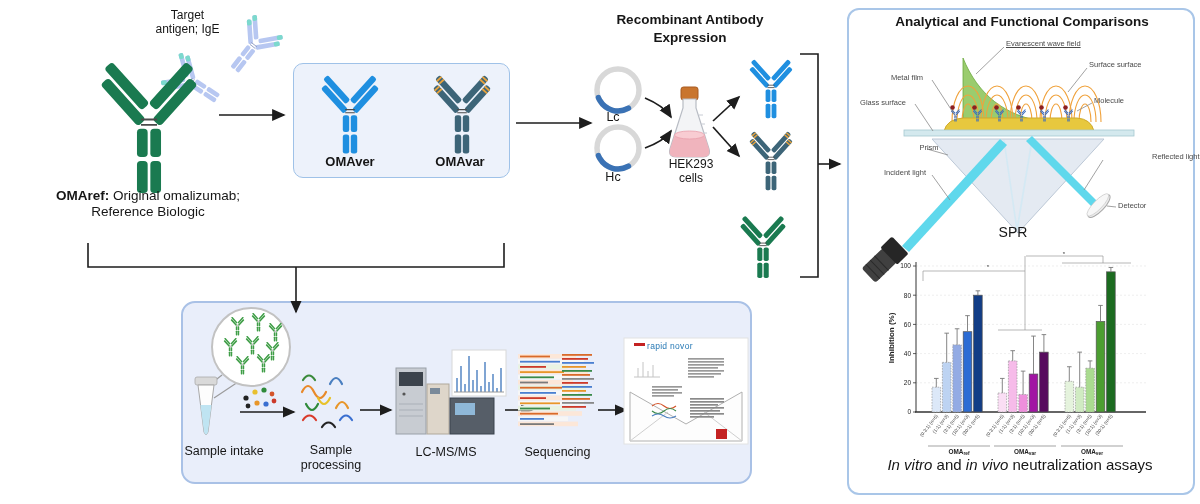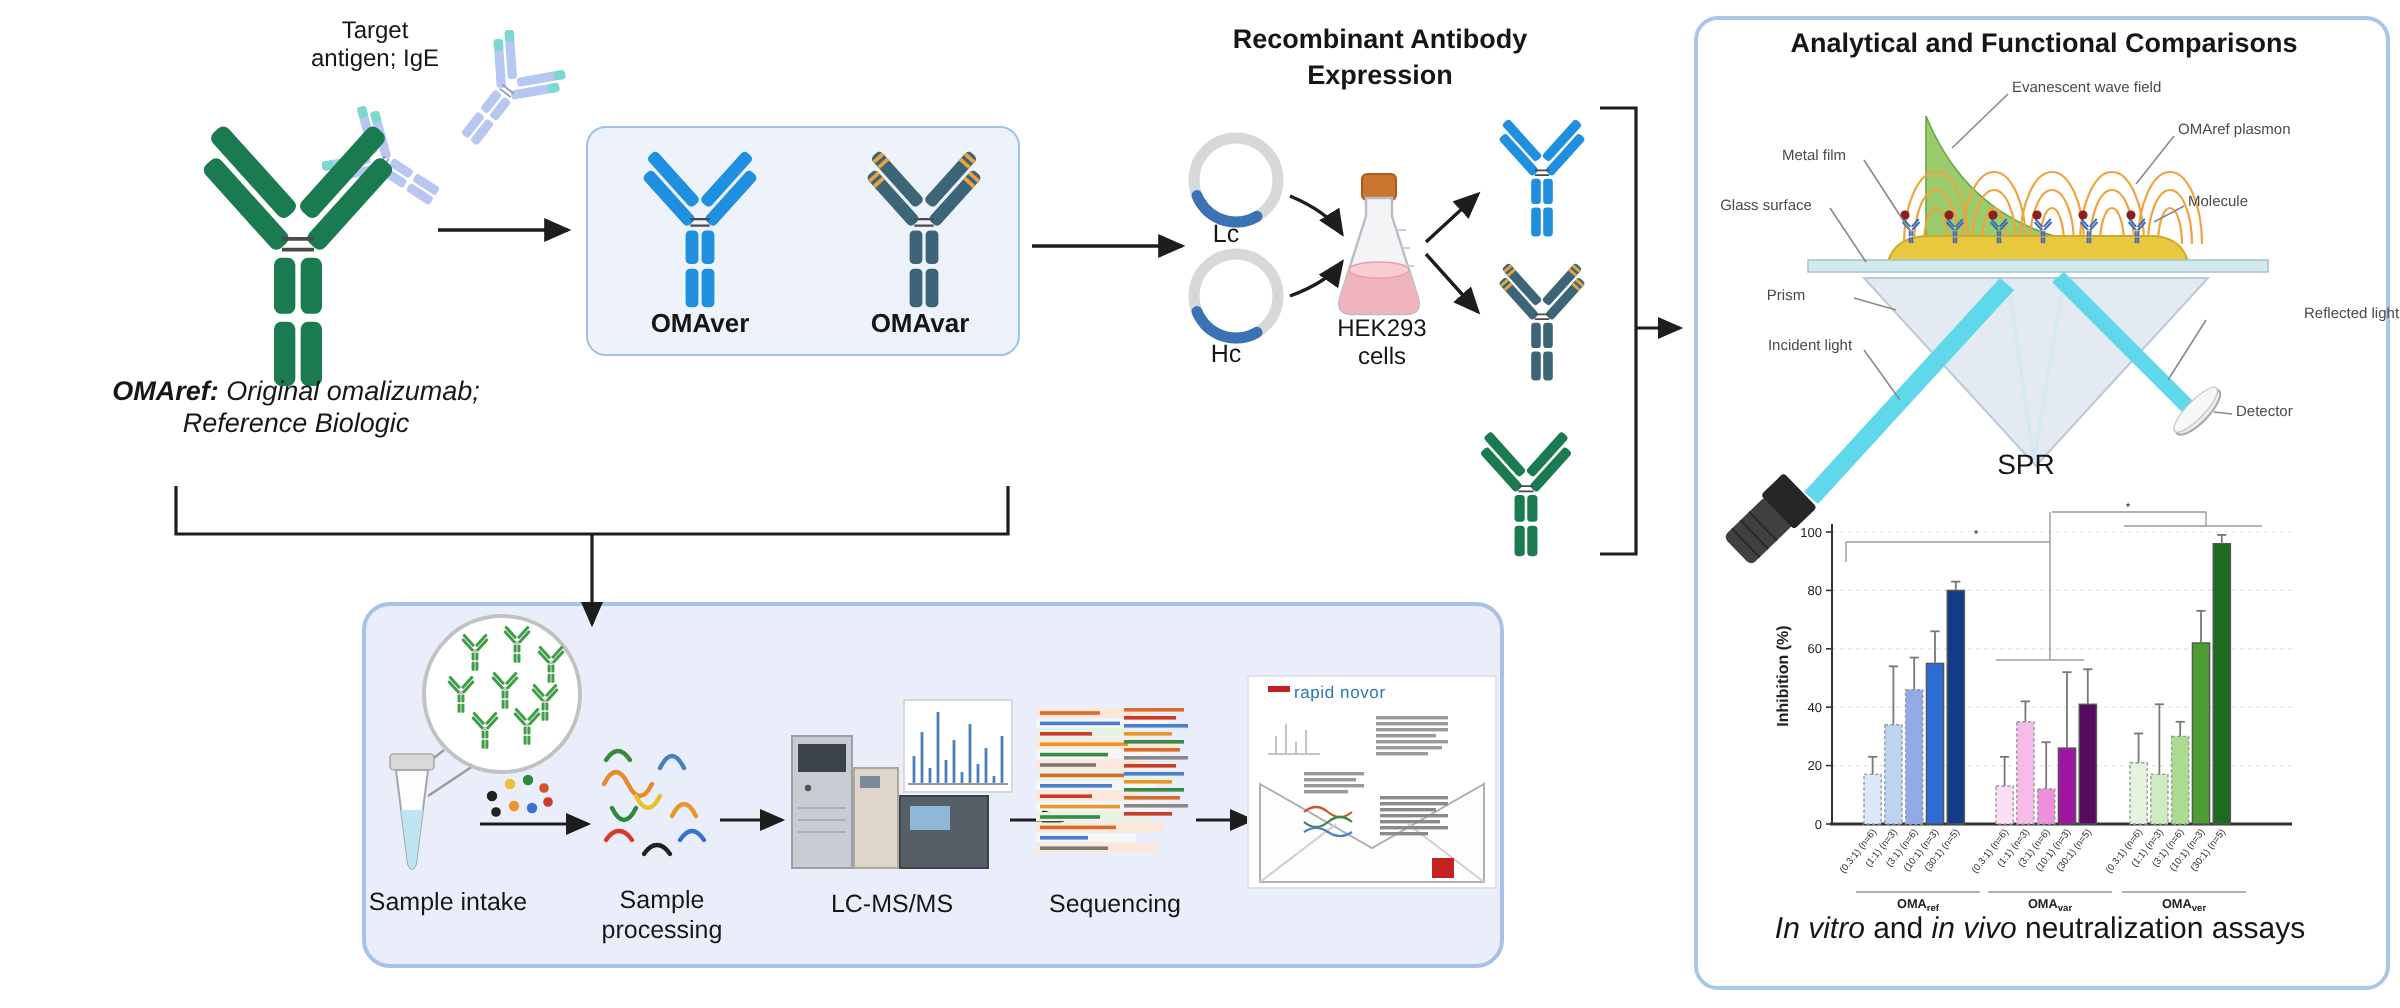--- a/index.html
+++ b/index.html
@@ -476,21 +476,21 @@
       <line x1="206" y1="13" x2="275" y2="13" stroke="#9a9a9a" stroke-width="0.7"></line>
       <text x="132" y="19" font-size="6" text-anchor="middle" fill="#333">*</text>
       <text x="208" y="5.5" font-size="6" text-anchor="middle" fill="#333">*</text>
     </svg>
 
   <div class="t c f12" style="left:140px;top:8px;width:95px;">
     <div>Target</div>
     <div>antigen; IgE</div>
   </div>
 
-  <div class="t c f135" style="left:42px;top:188px;width:212px;font-style:italic;">
+  <div class="t c f135" style="left:42px;top:188px;width:212px;">
     <span class="b">OMAref:</span><span> Original omalizumab; Reference Biologic</span>
   </div>
 
   <div class="t c b f13" style="left:315px;top:154px;width:70px;">OMAver</div>
   <div class="t c b f13" style="left:425px;top:154px;width:70px;">OMAvar</div>
 
   <div class="t c b f135" style="left:595px;top:11px;width:190px;line-height:1.3;">
     <div>Recombinant Antibody</div>
     <div>Expression</div>
   </div>
@@ -506,26 +506,26 @@
 
   <div class="t c f125" style="left:178px;top:444px;width:92px;">Sample intake</div>
   <div class="t c f125" style="left:287px;top:443px;width:88px;">Sample processing</div>
   <div class="t c f125" style="left:398px;top:445px;width:96px;">LC-MS/MS</div>
   <div class="t c f125" style="left:515px;top:445px;width:85px;">Sequencing</div>
 
   <div class="rn-logo"><i class="rn-flag"></i><span>rapid novor</span></div>
 
   <div class="t c b f135" style="left:857px;top:14px;width:330px;">Analytical and Functional Comparisons</div>
 
-  <div class="t spr-lbl" style="left:1006px;top:40px;width:84px;">Evanescent wave field</div>
-  <div class="t spr-lbl" style="left:1089px;top:61px;width:70px;">OMAref plasmon</div>
+  <div class="t spr-lbl" style="left:1006px;top:40px;width:84px;text-decoration:underline;">Evanescent wave field</div>
+  <div class="t spr-lbl" style="left:1089px;top:61px;width:70px;">Surface surface</div>
   <div class="t spr-lbl r" style="left:884px;top:74px;width:46px;">Metal film</div>
   <div class="t spr-lbl" style="left:1094px;top:97px;width:42px;">Molecule</div>
   <div class="t spr-lbl r" style="left:853px;top:99px;width:60px;">Glass surface</div>
-  <div class="t spr-lbl r" style="left:878px;top:144px;width:30px;">Prism</div>
+  <div class="t spr-lbl r" style="left:914px;top:144px;width:30px;">Prism</div>
   <div class="t spr-lbl r" style="left:880px;top:169px;width:50px;">Incident light</div>
   <div class="t spr-lbl" style="left:1105px;top:153px;width:60px;padding-left:47px;">Reflected light</div>
   <div class="t spr-lbl" style="left:1118px;top:202px;width:40px;">Detector</div>
   <div class="t c f14" style="left:978px;top:224px;width:70px;">SPR</div>
 
   <div class="t c f15" style="left:855px;top:456px;width:330px;">
     <span class="it">In vitro</span><span> and </span><span class="it">in vivo</span><span> neutralization assays</span>
   </div>
 
 </div>

